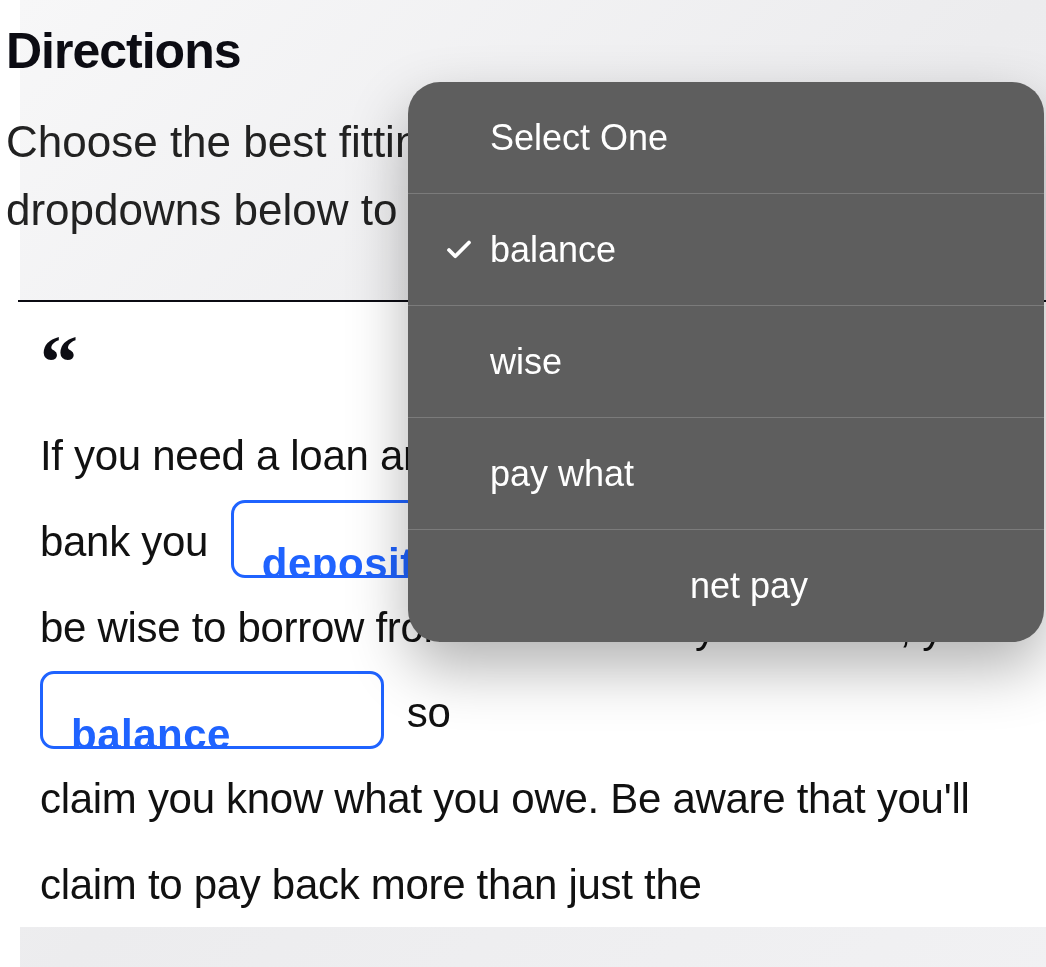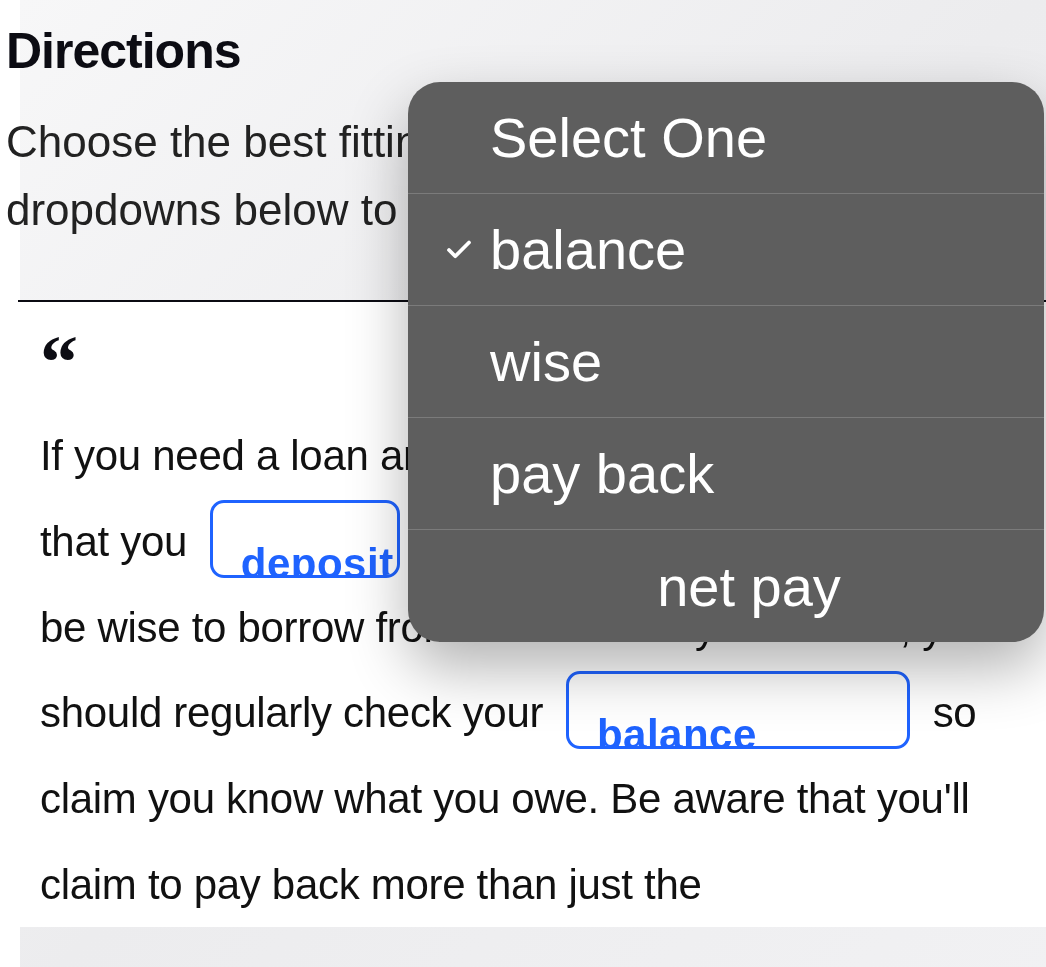--- a/index.html
+++ b/index.html
@@ -104,21 +104,21 @@
     box-shadow: 0 26px 60px rgba(0,0,0,0.30);
     overflow: hidden;
     z-index: 50;
   }
   .popover-row {
     display: flex;
     align-items: center;
     height: 112px;
     padding: 0 36px 0 36px;
     border-bottom: 1px solid rgba(255,255,255,0.18);
-    font-size: 56px;
+    font-size: 36px;
     color: #ffffff;
     cursor: pointer;
   }
   .popover-row:last-child { border-bottom: none; text-align: center; }
   .popover-check {
     width: 46px;
     display: inline-flex;
     justify-content: flex-start;
     align-items: center;
   }
@@ -132,27 +132,26 @@
   <div class="header-area">
     <h1 class="directions-title">Directions</h1>
     <p class="directions-text">Choose the best fitting vocabulary word from the dropdowns below to complete the passage.</p>
   </div>
 
   <div class="card">
     <div class="quote-mark">“</div>
 
     <div class="passage">
       <span>If you need a loan and already use a bank,</span><br>
-      <span>that you </span>
+      <span>bank you </span>
       <span class="sel sel-narrow">
         <span class="sel-text">deposit</span>
       </span>
       <span> your paychecks, it might</span><br>
       <span>be wise to borrow from them. Once you do that, you</span><br>
-      <span>should regularly check your </span>
       <span class="sel sel-wide">
         <span class="sel-text">balance</span>
         <span class="sel-caret">
           
         </span>
       </span>
       <span> so</span><br>
       <span>claim you know what you owe. Be aware that you'll</span><br>
       <span>claim to pay back more than just the</span>
     </div>
@@ -170,21 +169,21 @@
           </svg>
       </span>
       <span class="popover-label">balance</span>
     </div>
     <div class="popover-row">
       <span class="popover-check"></span>
       <span class="popover-label">wise</span>
     </div>
     <div class="popover-row">
       <span class="popover-check"></span>
-      <span class="popover-label">pay back</span>
+      <span class="popover-label">pay what</span>
     </div>
     <div class="popover-row">
       <span class="popover-check"></span>
       <span class="popover-label">net pay</span>
     </div>
   </div>
 
 </div>
 
 </body></html>

